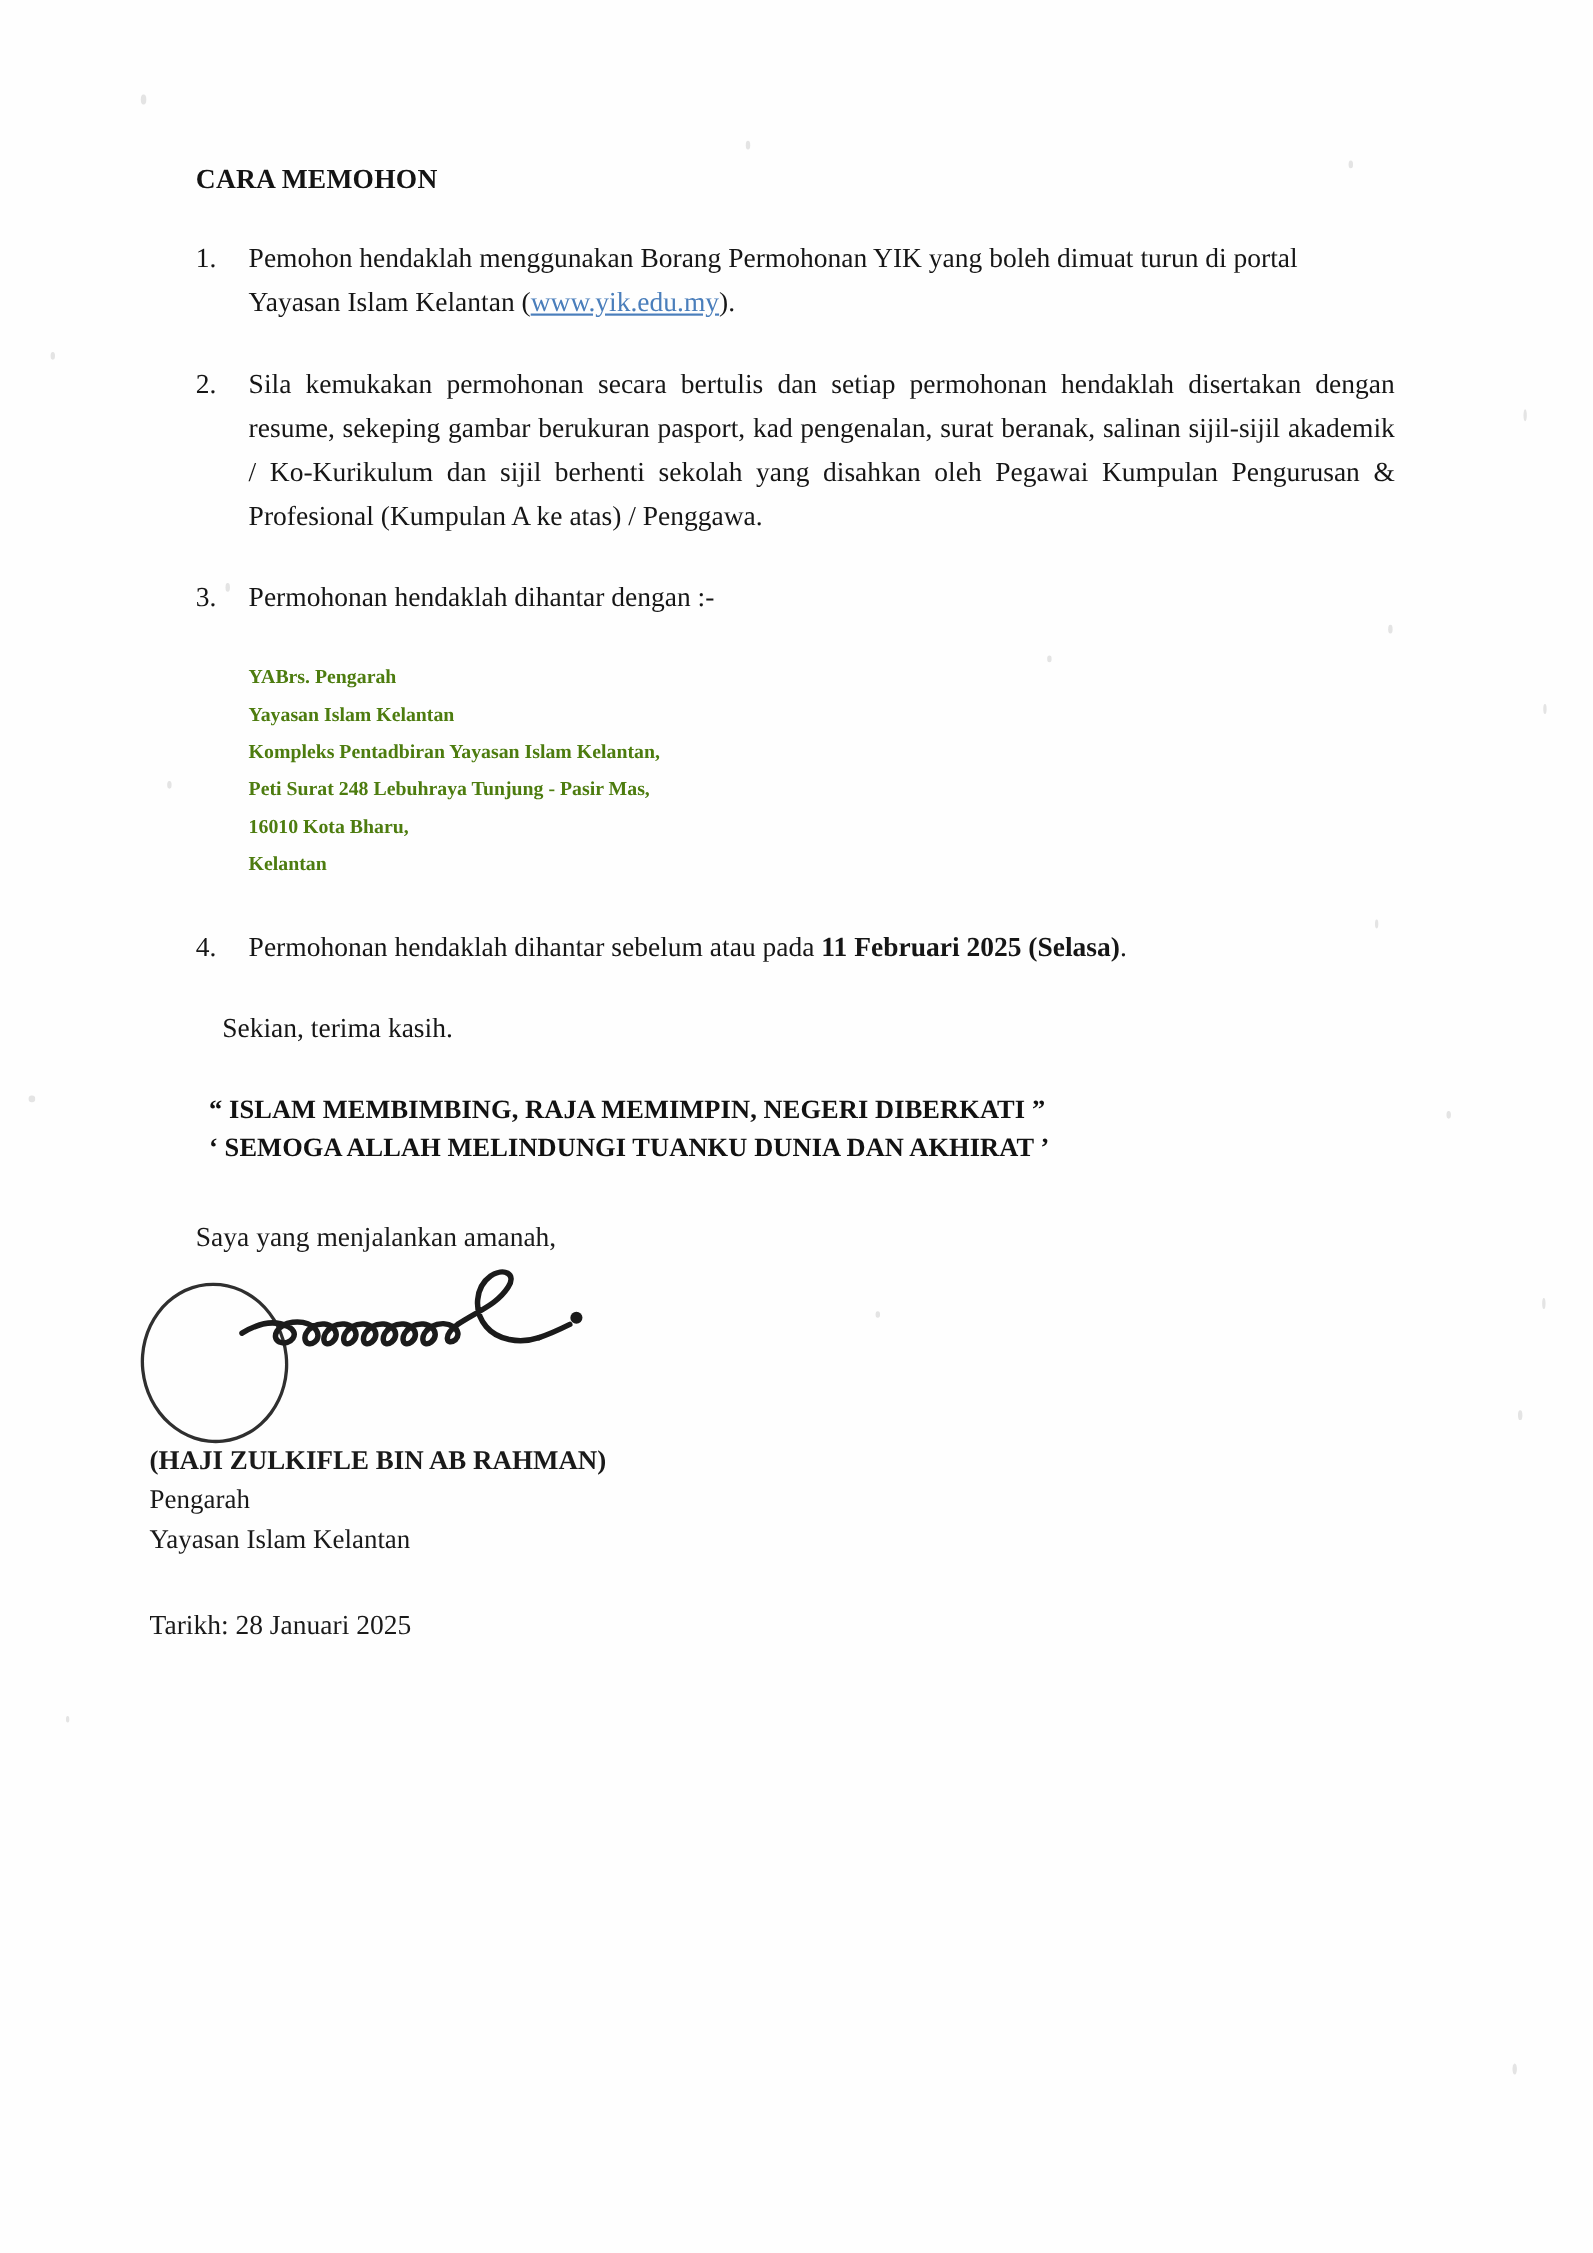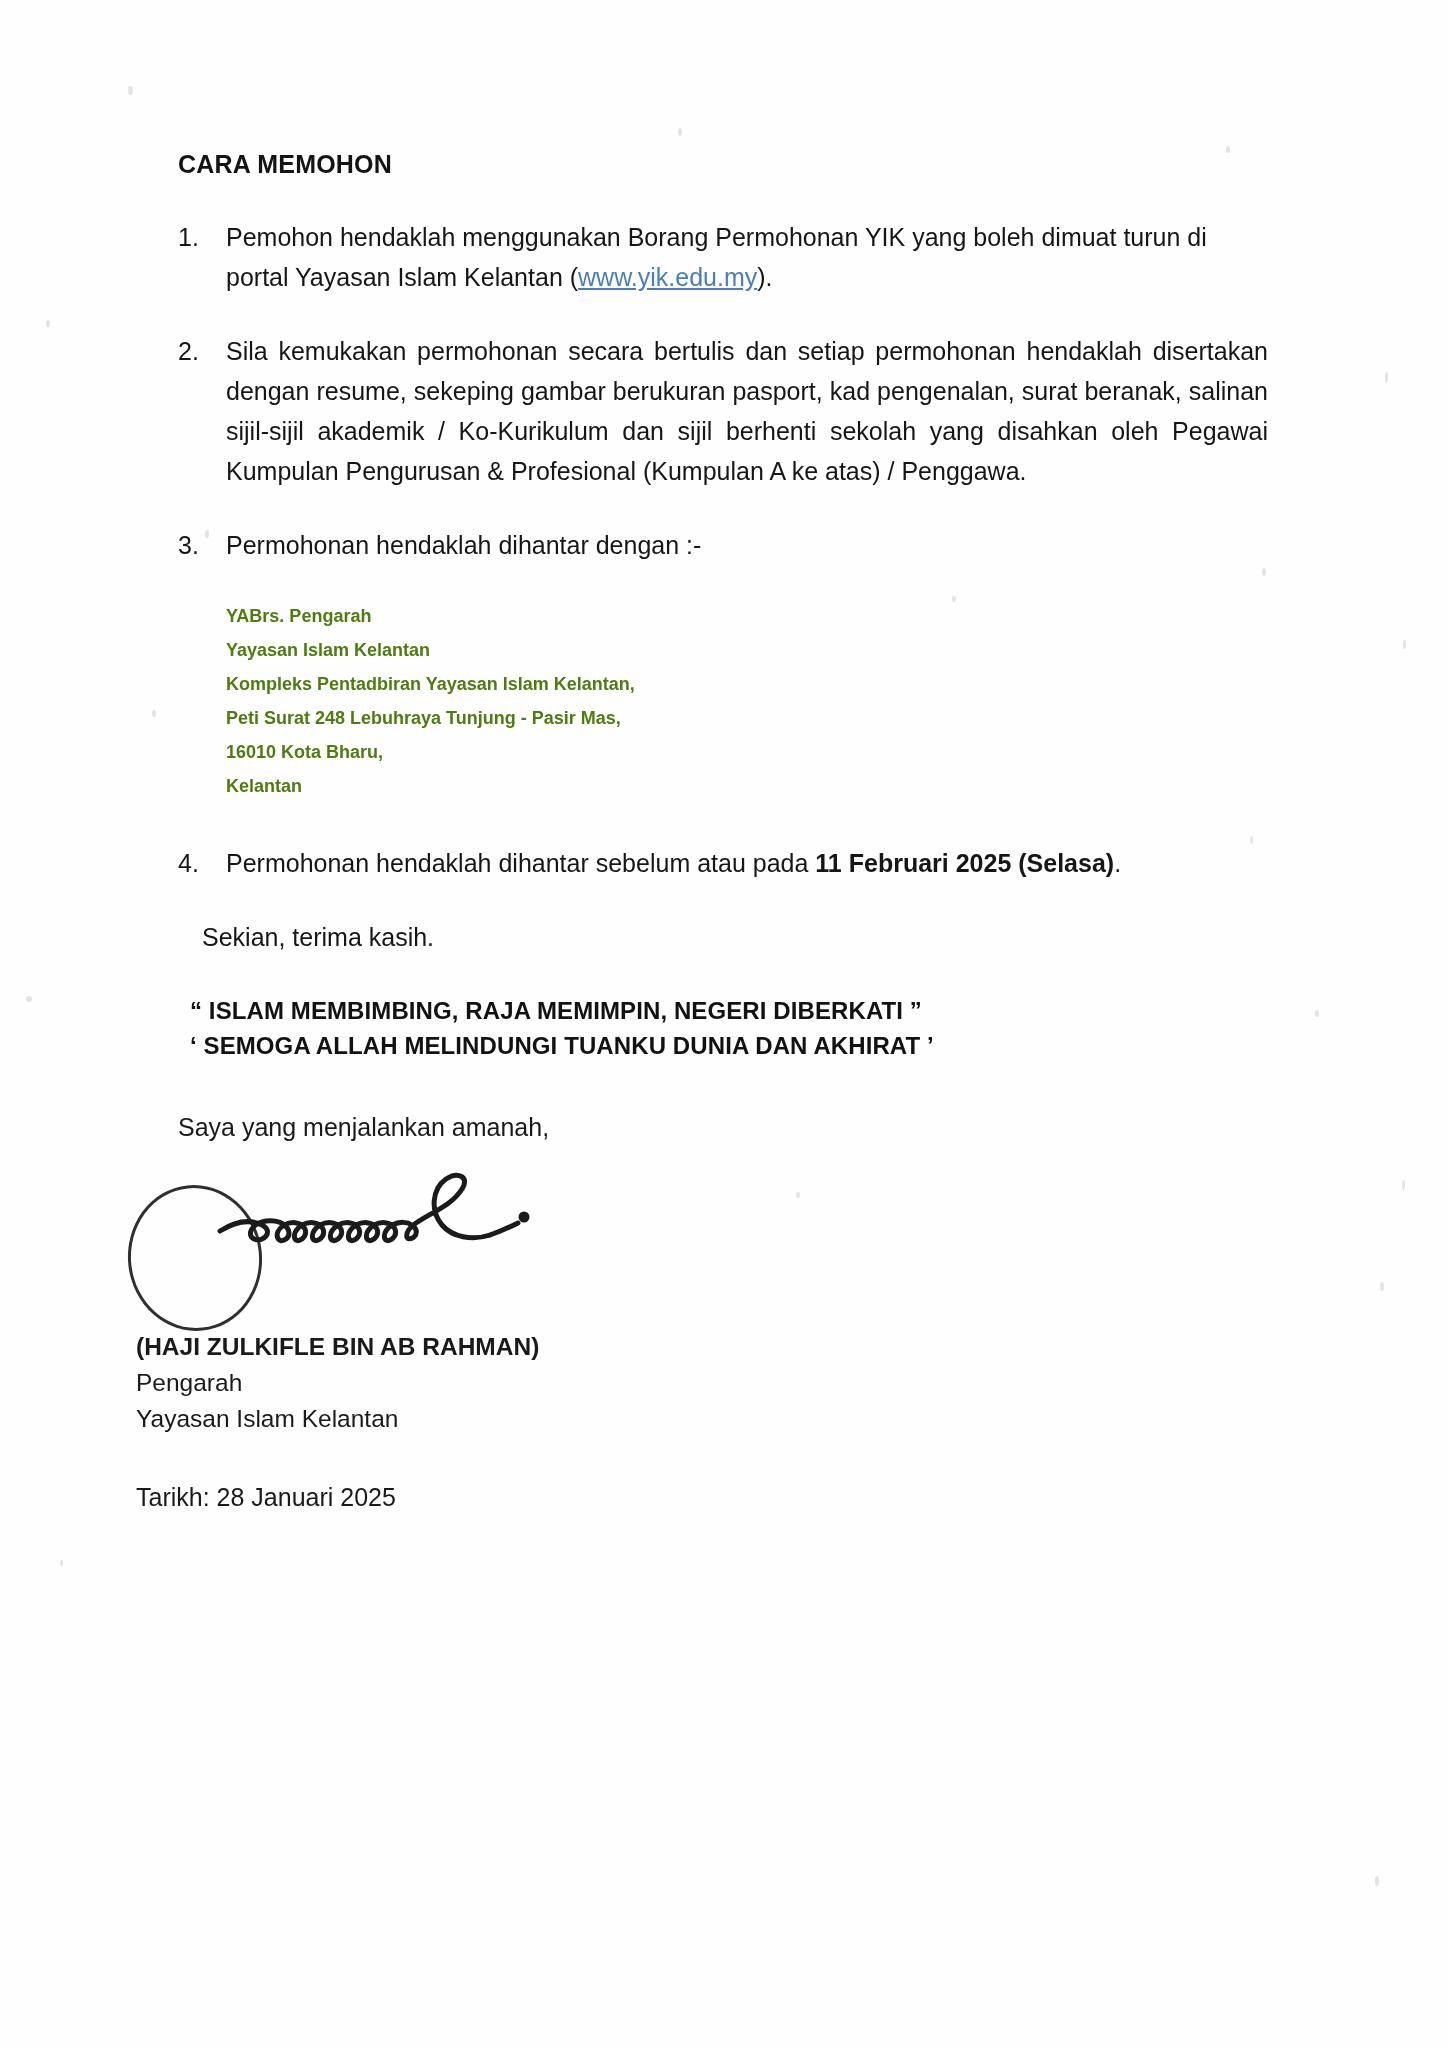--- a/index.html
+++ b/index.html
@@ -13,20 +13,21 @@
     position: relative;
     font-family: "Liberation Sans", sans-serif;
     color: #1a1a1a;
     overflow: hidden;
   }
   
   .page {
     position: absolute;
     inset: 0;
     background: #fefefe;
+    font-family: Liberation Serif, serif;
   }
   .scan-noise {
     position: absolute;
     inset: 0;
     pointer-events: none;
     opacity: 0.5;
   }
   .speck {
     position: absolute;
     background: #c9c9c9;
@@ -89,21 +90,21 @@
     line-height: 35px;
     font-weight: bold;
     letter-spacing: 0.1px;
     margin-bottom: 44px;
     color: #121212;
     margin-left: 12px;
   }
   .signoff {
     font-size: 25px;
     line-height: 40px;
-    margin-bottom: 32px;
+    margin-bottom: 14px;
   }
   .sign-area {
     position: relative;
     height: 150px;
     margin-top: 10px;
   }
   .sig-svg {
     position: absolute;
     left: 12px;
     top: -16px;

